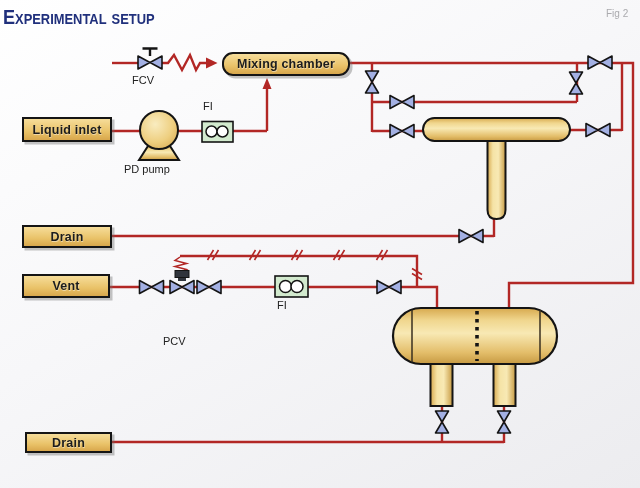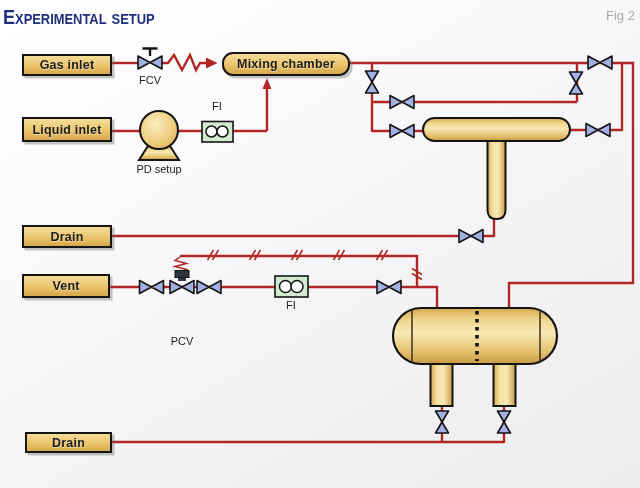--- a/index.html
+++ b/index.html
@@ -4,29 +4,29 @@
 <style>
   html,body{margin:0;padding:0;}
   body{width:640px;height:488px;overflow:hidden;
        font-family:"Liberation Sans",sans-serif;
        background:linear-gradient(150deg,#ffffff 0%,#f7f7f9 45%,#ececef 100%);}
   .stage{position:relative;width:640px;height:405px;}
   svg.diagram{position:absolute;left:0;top:0;}
   .title{position:absolute;left:3px;top:5px;
          font-weight:bold;font-size:21px;font-variant:small-caps;
          color:#20307c;transform:scaleX(.86);transform-origin:0 0;white-space:nowrap;}
-  .fignote{position:absolute;left:606px;top:8px;font-size:13px;color:#aaaaae;}
+  .fignote{position:absolute;left:606px;top:8px;font-size:10px;color:#aaaaae;}
   .lb{position:absolute;box-sizing:border-box;border:2px solid #151515;
       background:linear-gradient(180deg,#f6dd9a 0%,#e9c268 60%,#d8a74c 100%);
       box-shadow:2.5px 2.5px 0 rgba(110,110,110,.4);
       display:flex;align-items:center;justify-content:center;
       font-weight:bold;font-size:12.5px;color:#1c1c1c;letter-spacing:.2px;
       text-shadow:.5px .5px 0 rgba(255,255,255,.45);white-space:nowrap;}
   .round{border-radius:11px;}
-  .sl{position:absolute;font-size:11px;color:#222;text-align:center;white-space:nowrap;}
+  .sl{position:absolute;font-size:11px;color:#222;text-align:left;white-space:nowrap;}
 </style>
 </head>
 <body>
 
 <div class="stage">
 
   <svg class="diagram" width="640" height="488" viewBox="0 0 640 488">
     <defs>
       <linearGradient id="gTanV" x1="0" y1="0" x2="0" y2="1">
         <stop offset="0" stop-color="#d7a94e"></stop>
@@ -135,25 +135,24 @@
       <use href="#hv" transform="translate(209,287)"></use>
       <use href="#hv" transform="translate(389,287)"></use>
       <use href="#vv" transform="translate(442,422)"></use>
       <use href="#vv" transform="translate(504,422)"></use>
     </g>
   </svg>
 
   <div class="title">Experimental setup</div>
   <div class="fignote">Fig 2</div>
 
-  <div class="lb" style="left:22px;top:54px;width:90px;height:22px;">Gas inlet</div>
   <div class="lb round" style="left:222px;top:52px;width:128px;height:24px;">Mixing chamber</div>
   <div class="lb" style="left:22px;top:117px;width:90px;height:25px;">Liquid inlet</div>
   <div class="lb" style="left:22px;top:225px;width:90px;height:23px;">Drain</div>
   <div class="lb" style="left:22px;top:274px;width:88px;height:24px;text-align:center;">Vent</div>
   <div class="lb" style="left:25px;top:432px;width:87px;height:21px;">Drain</div>
 
   <div class="sl" style="left:132px;top:74px;width:36px;">FCV</div>
   <div class="sl" style="left:203px;top:100px;width:28px;">FI</div>
-  <div class="sl" style="left:124px;top:163px;width:70px;">PD setup</div>
+  <div class="sl" style="left:124px;top:163px;width:70px;">PD pump</div>
   <div class="sl" style="left:163px;top:298px;width:38px;margin-top:37px;">PCV</div>
   <div class="sl" style="left:277px;top:299px;width:28px;">FI</div>
 </div>
 
 </body></html>

